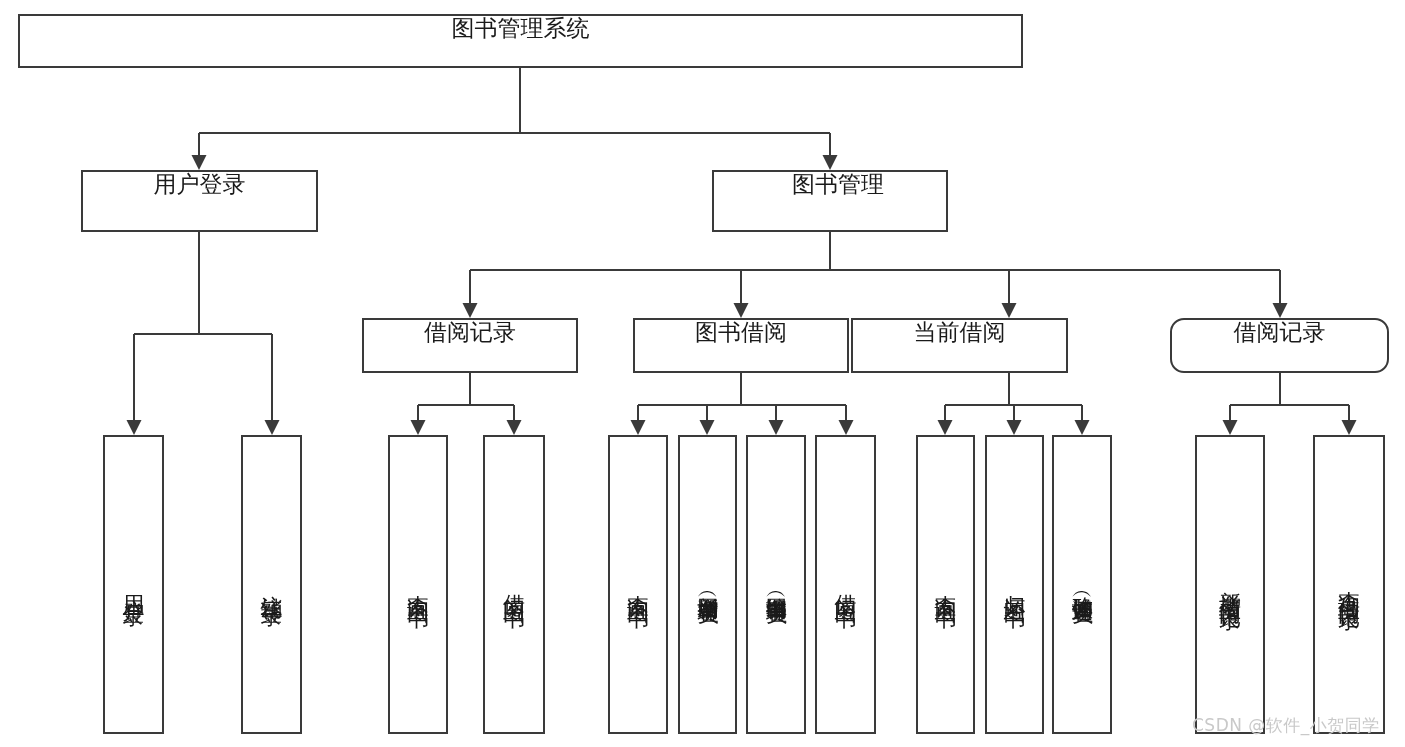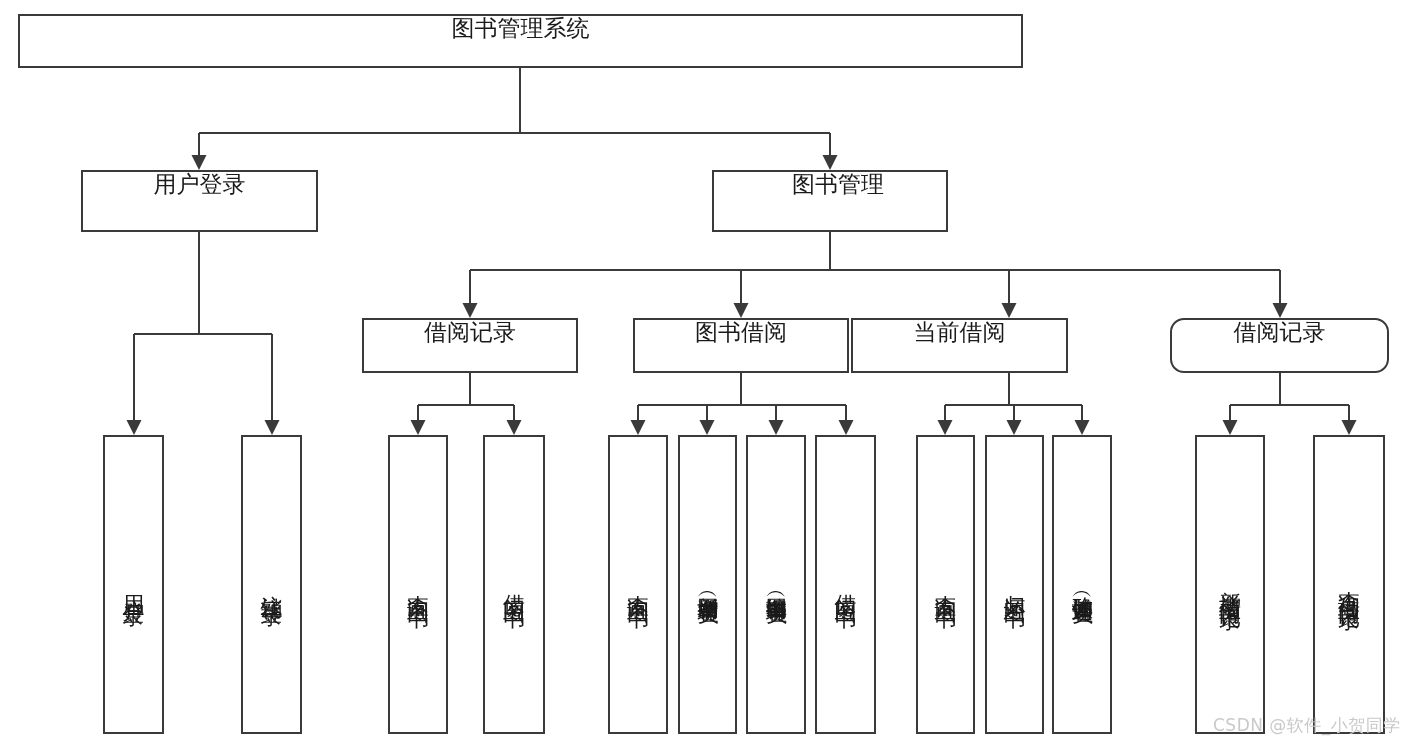--- a/index.html
+++ b/index.html
@@ -61,21 +61,20 @@
     letter-spacing: 1px;
   }
   .watermark {
     position: absolute;
     left: 1192px;
     top: 714px;
     font-size: 17px;
     color: #c9c9c9;
     white-space: nowrap;
     letter-spacing: 0.5px;
-    margin-left: 21px;
   }
 </style>
 </head>
 <body>
 
 <div id="canvas">
   <svg id="diagram-svg" viewBox="0 0 1405 747" xmlns="http://www.w3.org/2000/svg">
       <line x1="520" y1="68" x2="520" y2="133" stroke="#3a3a3a" stroke-width="2.4" shape-rendering="crispEdges"></line>
       <line x1="199" y1="133" x2="830" y2="133" stroke="#3a3a3a" stroke-width="2.4" shape-rendering="crispEdges"></line>
       <line x1="199" y1="133" x2="199" y2="157" stroke="#3a3a3a" stroke-width="2.4" shape-rendering="crispEdges"></line>

